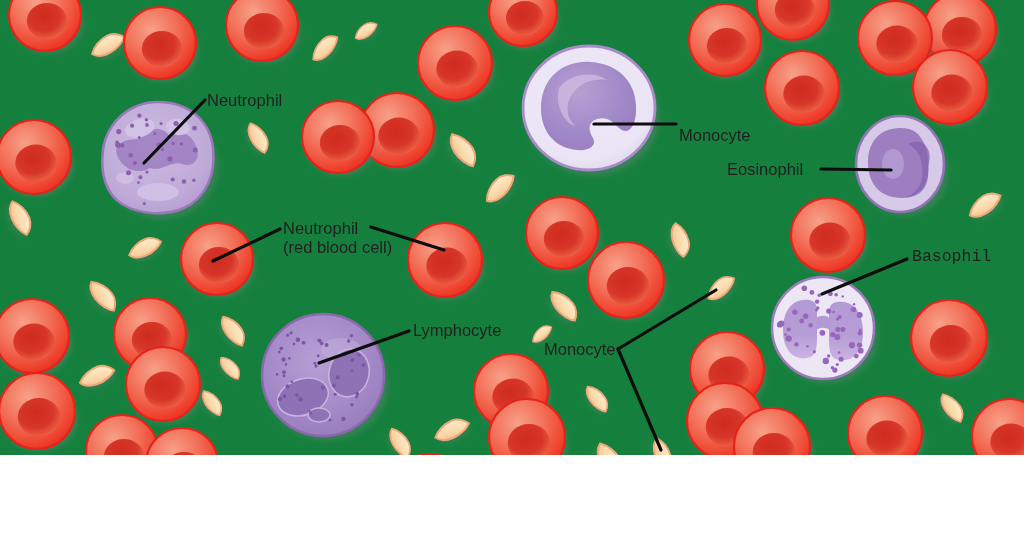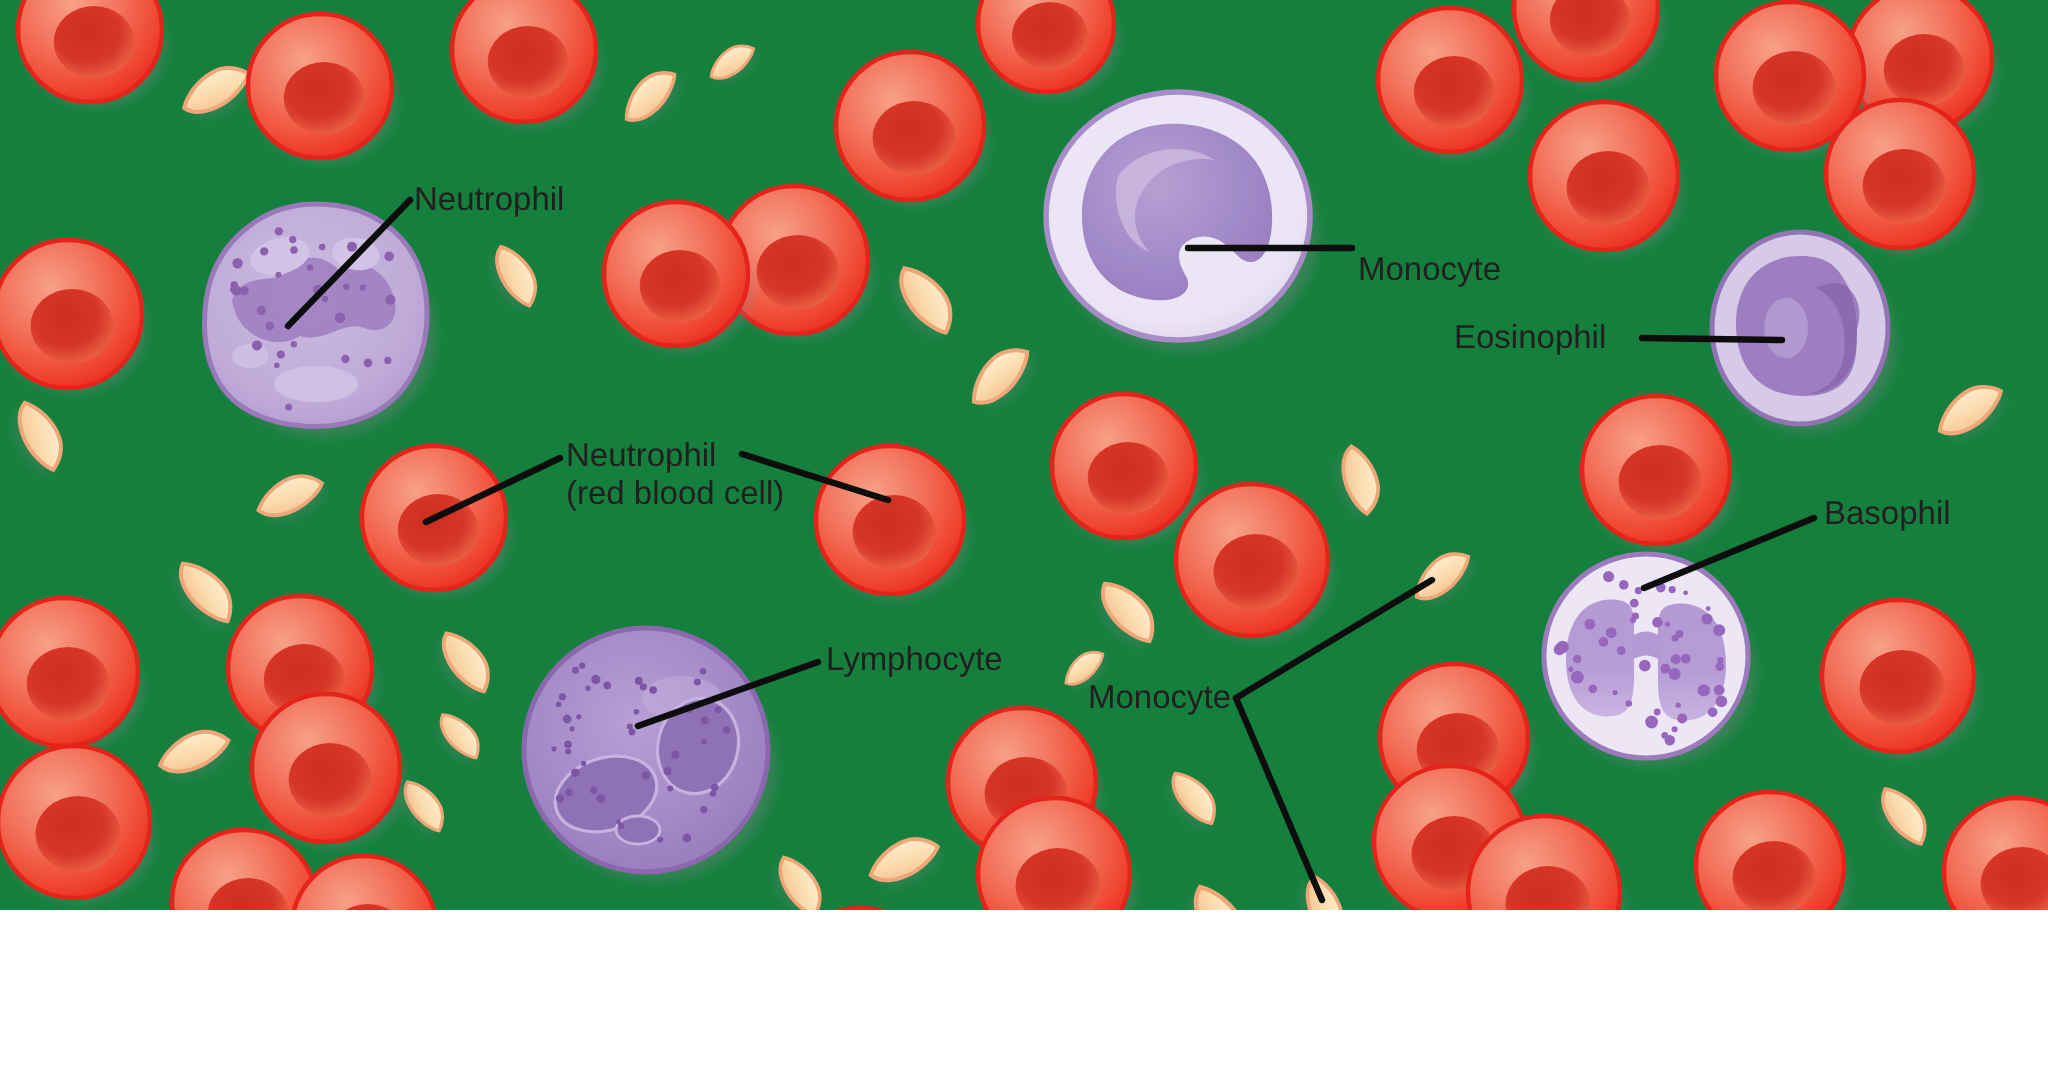--- a/index.html
+++ b/index.html
@@ -544,16 +544,16 @@
     <span>Neutrophil</span>
     <span>(red blood cell)</span>
   </div>
 
   <div class="label" style="left: 413px; top: 321px;">Lymphocyte</div>
 
   <div class="label" style="left: 679px; top: 126px;">Monocyte</div>
 
   <div class="label" style="left: 727px; top: 160px;">Eosinophil</div>
 
-  <div class="label" style="left: 912px; top: 248px;">Basophil</div>
+  <div class="label" style="left: 912px; top: 248px; font-family: Liberation Mono, monospace;">Basophil</div>
 
   <div class="label" style="left: 544px; top: 340px;">Monocyte</div>
 </div>
 
 </body></html>

